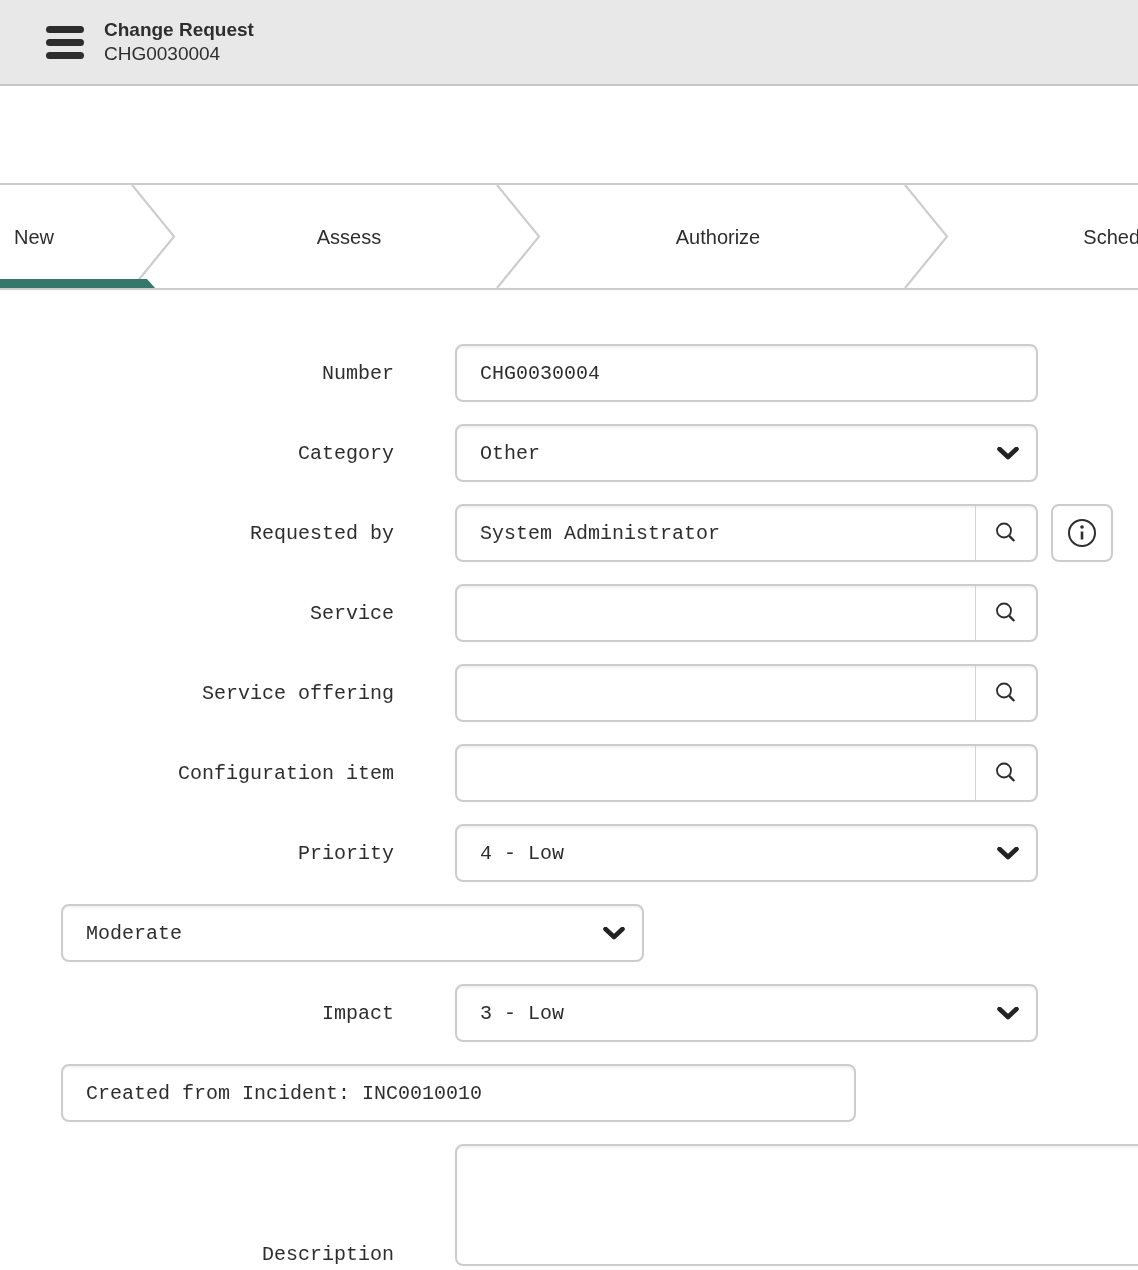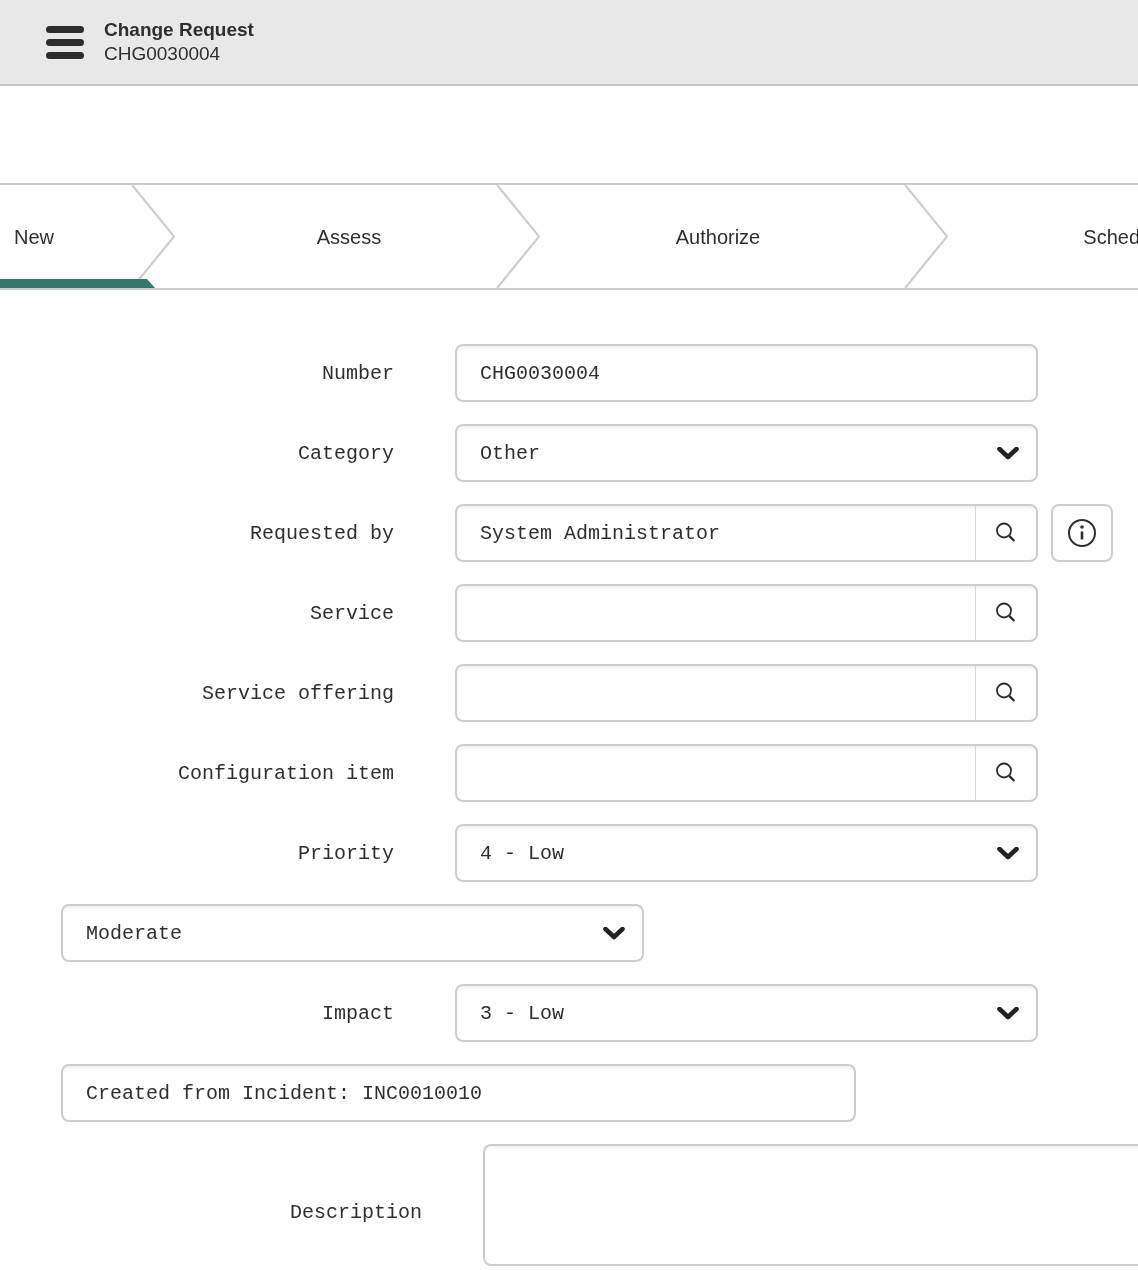--- a/index.html
+++ b/index.html
@@ -43,21 +43,21 @@
   .stage-label.first { transform:translateY(-50%); }
   .stage-sep { position:absolute; top:0; height:100%; width:46px; }
   .stage-underline {
     position:absolute; left:0; bottom:0; width:155px; height:9px;
     clip-path:polygon(0 0, 147px 0, 100% 100%, 0 100%);
   }
 
   
   .form-main { padding-top:54px;font-family:Liberation Mono, monospace; }
   .form-row { display:flex; align-items:center; margin-bottom:22px; }
-  .form-row.top-align { align-items:center;margin-left:28px; }
+  .form-row.top-align { align-items:flex-end; }
   .field-label { width:394px; flex:none; text-align:right; font-size:20px; }
   .form-row.top-align .field-label { padding-top:15px; }
   .ctrl { margin-left:61px; display:flex; align-items:center; }
 
   .box {
     box-sizing:border-box; height:58px; background:#fff;
     border:2px solid #cccccc; border-radius:8px;
     display:flex; align-items:center;
     box-shadow:inset 0 2px 2px rgba(0,0,0,0.05);
   }

